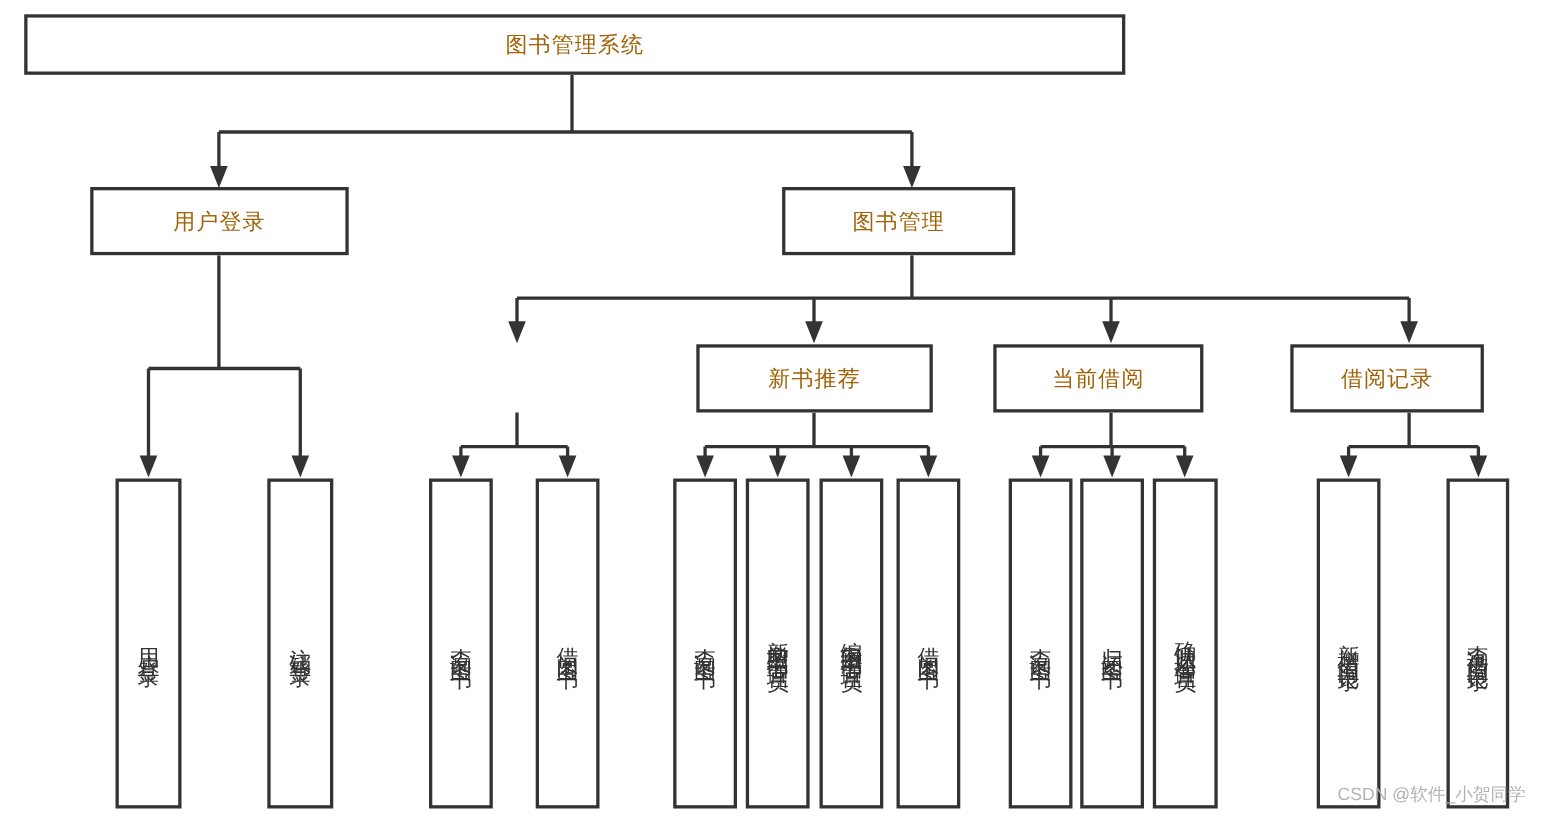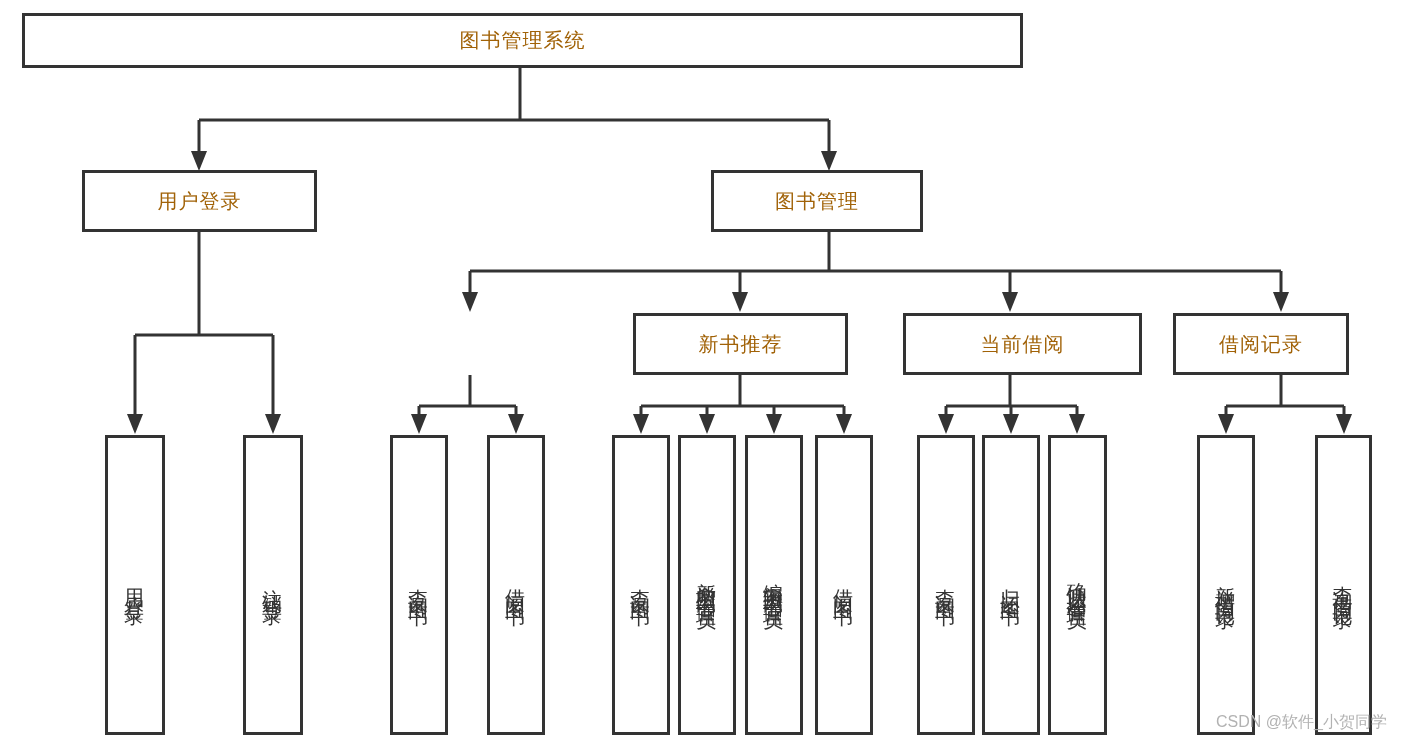--- a/index.html
+++ b/index.html
@@ -116,21 +116,21 @@
       <polygon class="arrow" points="1336,414 1352,414 1344,434"></polygon>
     </g>
   </svg>
 
   <div class="hbox root">图书管理系统</div>
 
   <div class="hbox" style="left:82px; top:170px; width:235px;">用户登录</div>
   <div class="hbox" style="left:711px; top:170px; width:212px;">图书管理</div>
 
   <div class="hbox" style="left:633px; top:313px; width:215px;">新书推荐</div>
-  <div class="hbox" style="left:903px; top:313px; width:239px;">当前借阅</div>
+  <div class="hbox" style="left:903px; top:313px; width:191px;">当前借阅</div>
   <div class="hbox" style="left:1173px; top:313px; width:176px;">借阅记录</div>
 
   <div class="leaf" style="left:105px; width:60px;">用户登录</div>
   <div class="leaf" style="left:243px; width:60px;">注销登录</div>
 
   <div class="leaf" style="left:390px;">查询图书</div>
   <div class="leaf" style="left:487px;">借阅图书</div>
 
   <div class="leaf" style="left:612px;">查询图书</div>
   <div class="leaf" style="left:678px; letter-spacing:4px;">新增图书（管理员）</div>

